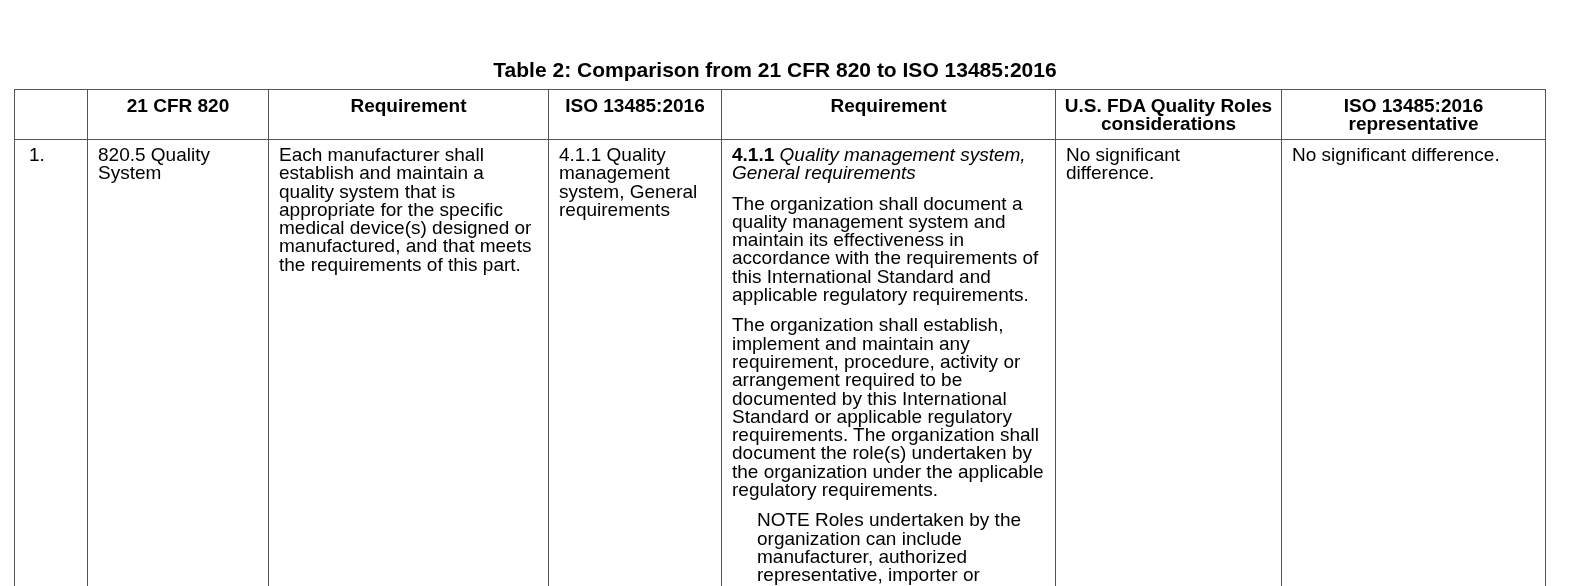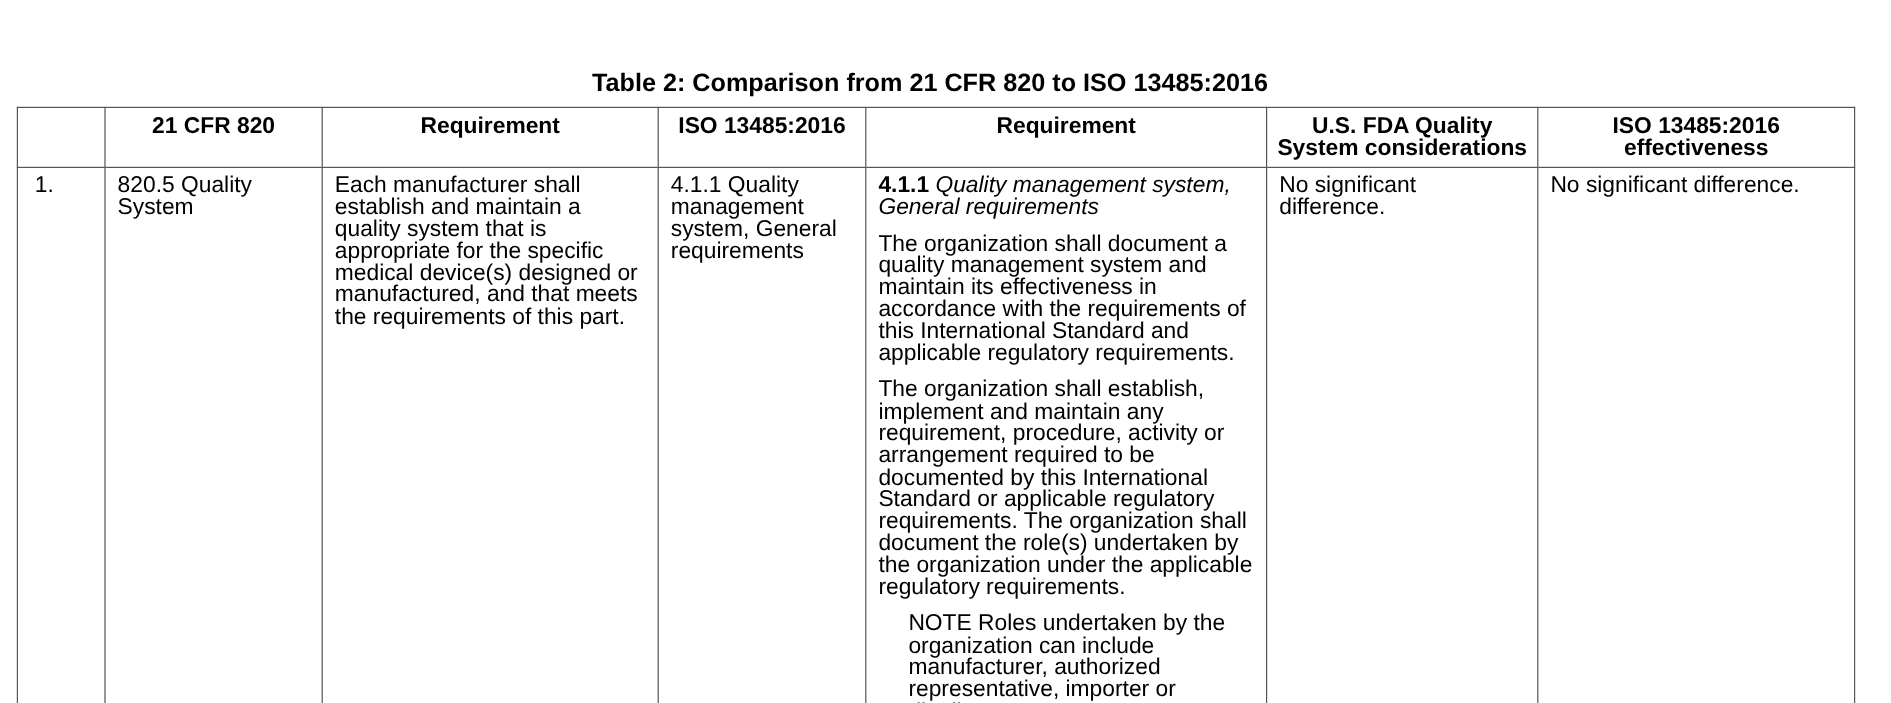--- a/index.html
+++ b/index.html
@@ -73,22 +73,22 @@
     <col style="width:226px">
     <col style="width:264px">
   </colgroup>
   <thead>
     <tr>
       <th></th>
       <th>21 CFR 820</th>
       <th>Requirement</th>
       <th>ISO 13485:2016</th>
       <th>Requirement</th>
-      <th>U.S. FDA Quality System considerations</th>
-      <th>ISO 13485:2016 effectiveness</th>
+      <th>U.S. FDA Quality Roles considerations</th>
+      <th>ISO 13485:2016 representative</th>
     </tr>
   </thead>
   <tbody>
     <tr>
       <td class="num">1.</td>
       <td>820.5 Quality System</td>
       <td>Each manufacturer shall establish and maintain a quality system that is appropriate for the specific medical device(s) designed or manufactured, and that meets the requirements of this part.</td>
       <td>4.1.1 Quality management system, General requirements</td>
       <td>
         <div class="para"><span class="bold">4.1.1</span> <span class="ital">Quality management system, General requirements</span></div>

